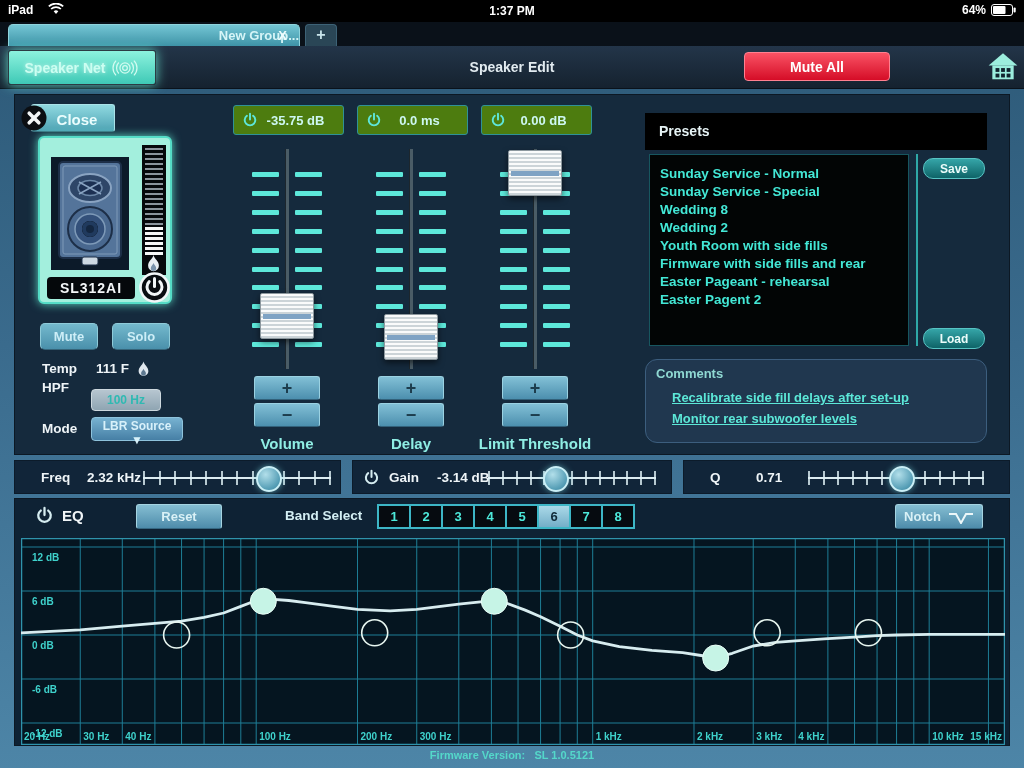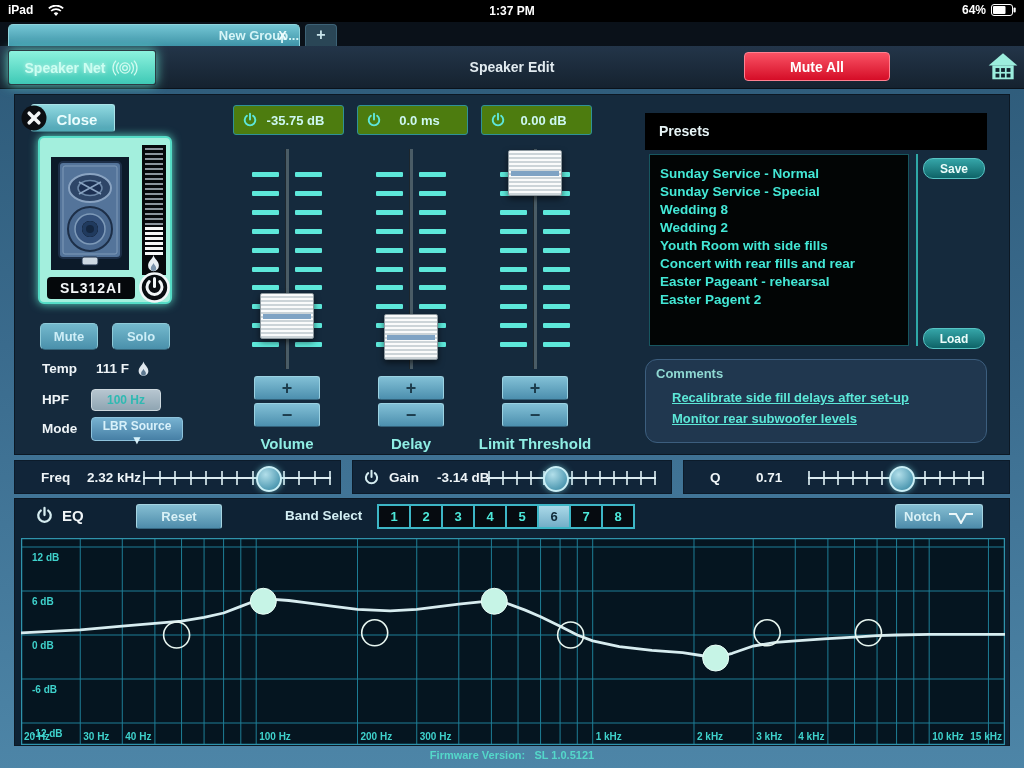--- a/index.html
+++ b/index.html
@@ -3,21 +3,21 @@
 <meta charset="utf-8">
 <style>
   html,body{margin:0;padding:0;background:#222;}
   .screen{position:relative;width:1024px;height:768px;overflow:hidden;
     font-family:"Liberation Sans",sans-serif;
     background:linear-gradient(180deg,#2c5876 0%,#3a6b8d 45%,#4d85a7 100%);}
 
   
   .statusbar{position:absolute;left:0;top:0;width:1024px;height:22px;background:#000;
     color:#fff;font-size:12px;font-weight:bold;}
-  .sb-left{position:absolute;left:8px;top:3px;display:flex;align-items:flex-end;gap:15px;}
+  .sb-left{position:absolute;left:8px;top:3px;display:flex;align-items:flex-start;gap:15px;}
   .sb-center{position:absolute;left:0;top:4px;width:100%;text-align:center;}
   .sb-right{position:absolute;right:8px;top:3px;display:flex;align-items:center;gap:5px;}
 
   
   .tabbar{position:absolute;left:0;top:22px;width:1024px;height:24px;background:#0a1119;}
   .tab{position:absolute;left:8px;top:2px;width:292px;height:22px;border-radius:5px 5px 0 0;
     background:linear-gradient(#74c6d4,#3e93a7);border:1px solid #8fd4dd;border-bottom:none;
     color:#d6f5f7;font-size:13px;font-weight:bold;text-align:right;line-height:22px;box-sizing:border-box;}
   .tab-close{position:absolute;right:12px;top:0;color:#eefcfd;}
   .tab-add{position:absolute;left:305px;top:2px;width:32px;height:22px;border-radius:4px 4px 0 0;
@@ -268,21 +268,21 @@
     <button class="side-btn" style="left:25px;">Mute</button>
     <button class="side-btn" style="left:97px;">Solo</button>
 
     <span class="prop-label" style="top:266px;">Temp</span>
     <span class="prop-value" style="left:81px;top:266px;">111 F</span>
     <svg class="temp-flame" viewBox="0 0 16 20">
       <path d="M8 0 C9 4.5 14 6.5 14 12 a6 6 0 0 1 -12 0 C2 6.5 7 4.5 8 0 Z" fill="#dfe7ee"></path>
       <path d="M8 9 C8.6 11.2 11 12.2 11 14.8 a3 3 0 0 1 -6 0 C5 12.2 7.4 11.2 8 9 Z" fill="#5d7890"></path>
     </svg>
 
-    <span class="prop-label" style="top:297px;">HPF</span>
+    <span class="prop-label" style="top:285px;">HPF</span>
     <button class="hpf-btn">100 Hz</button>
 
     <span class="prop-label" style="top:326px;">Mode</span>
     <button class="mode-btn">
       <span>LBR Source</span>
       <span>▼</span>
     </button>
 
     <div id="faders">
         <div class="fader-col" style="left: 210px;">
@@ -389,21 +389,21 @@
         </div>
       </div>
 
     <div class="presets-hdr">Presets</div>
     <div class="preset-list" id="preset-list">
         <div class="preset-item">Sunday Service - Normal</div>
         <div class="preset-item">Sunday Service - Special</div>
         <div class="preset-item">Wedding 8</div>
         <div class="preset-item">Wedding 2</div>
         <div class="preset-item">Youth Room with side fills</div>
-        <div class="preset-item">Concert with rear fills and rear</div>
+        <div class="preset-item">Firmware with side fills and rear</div>
         <div class="preset-item">Easter Pageant - rehearsal</div>
         <div class="preset-item">Easter Pagent 2</div>
       </div>
     <div class="preset-scroll"></div>
     <button class="sl-btn" style="top:63px;">Save</button>
     <button class="sl-btn" style="top:233px;">Load</button>
 
     <div class="comments">
       <div class="comments-title">Comments</div>
       <div class="comment-line" style="top:30px;">Recalibrate side fill delays after set-up</div>

